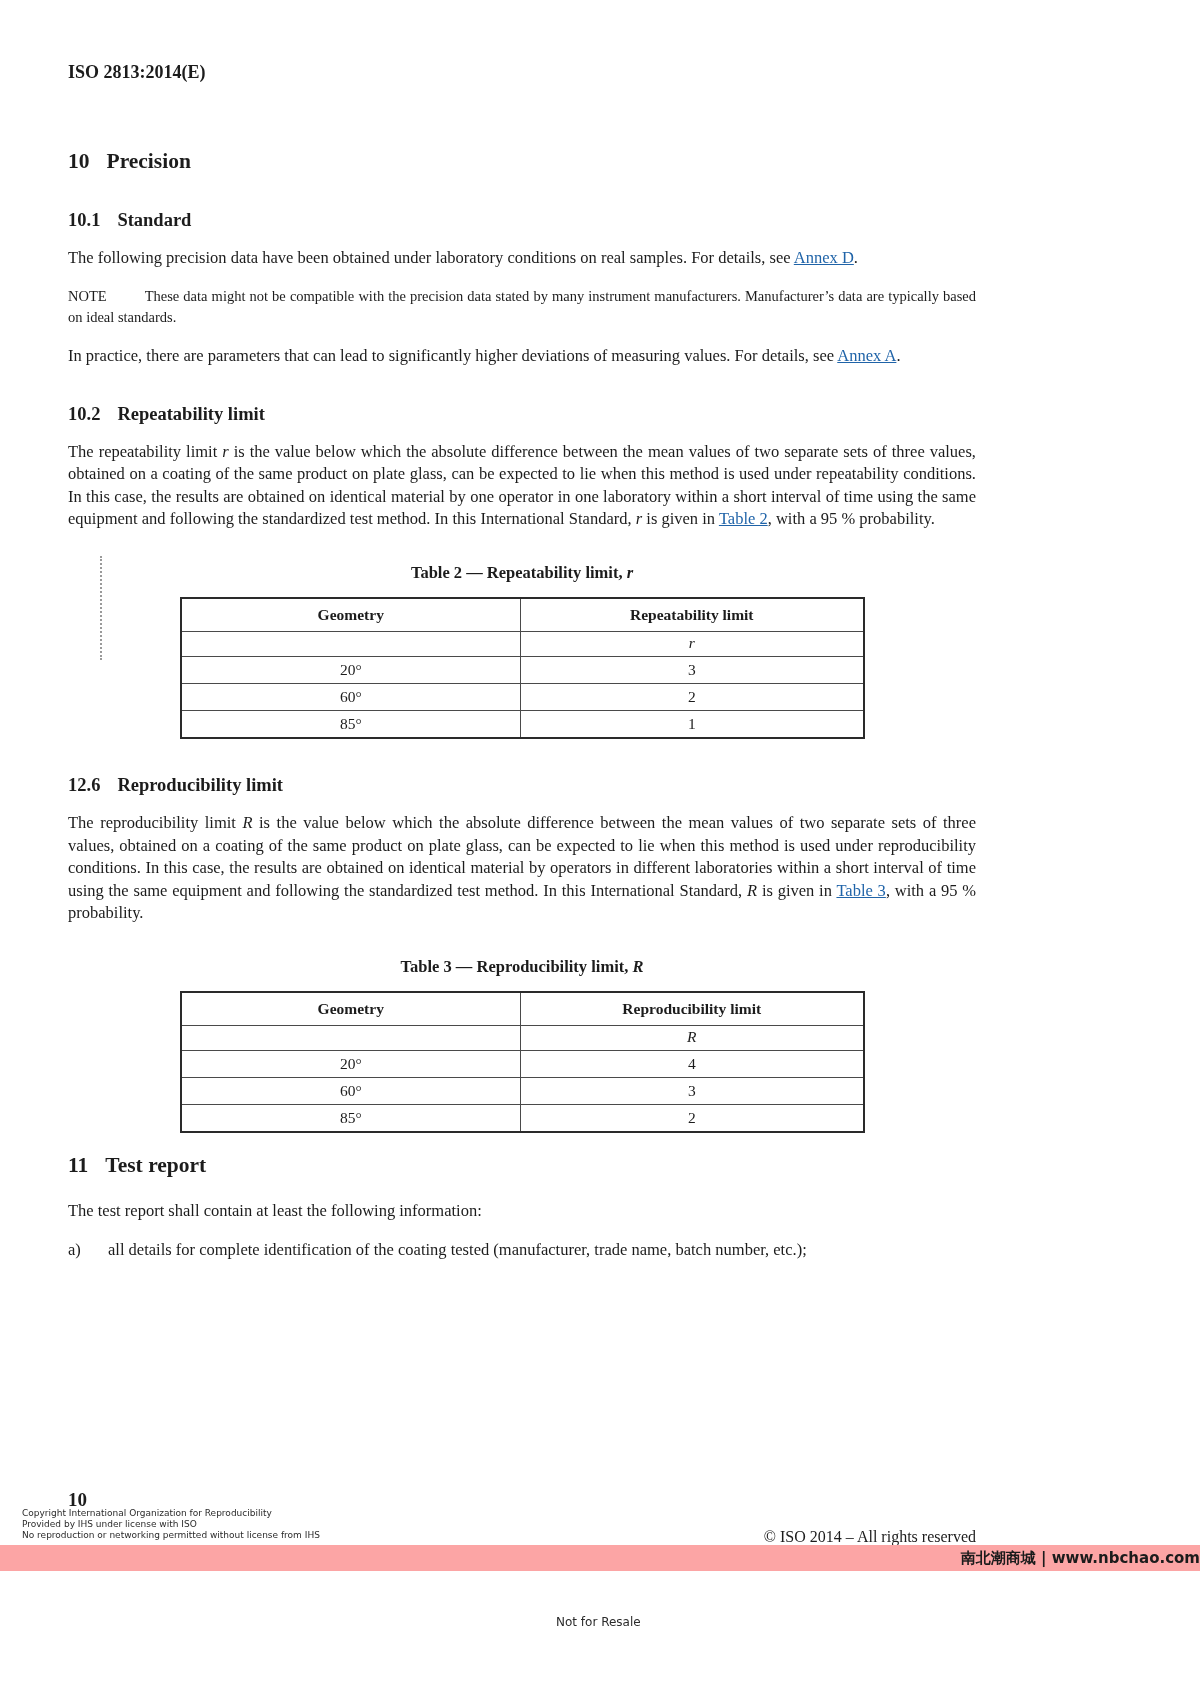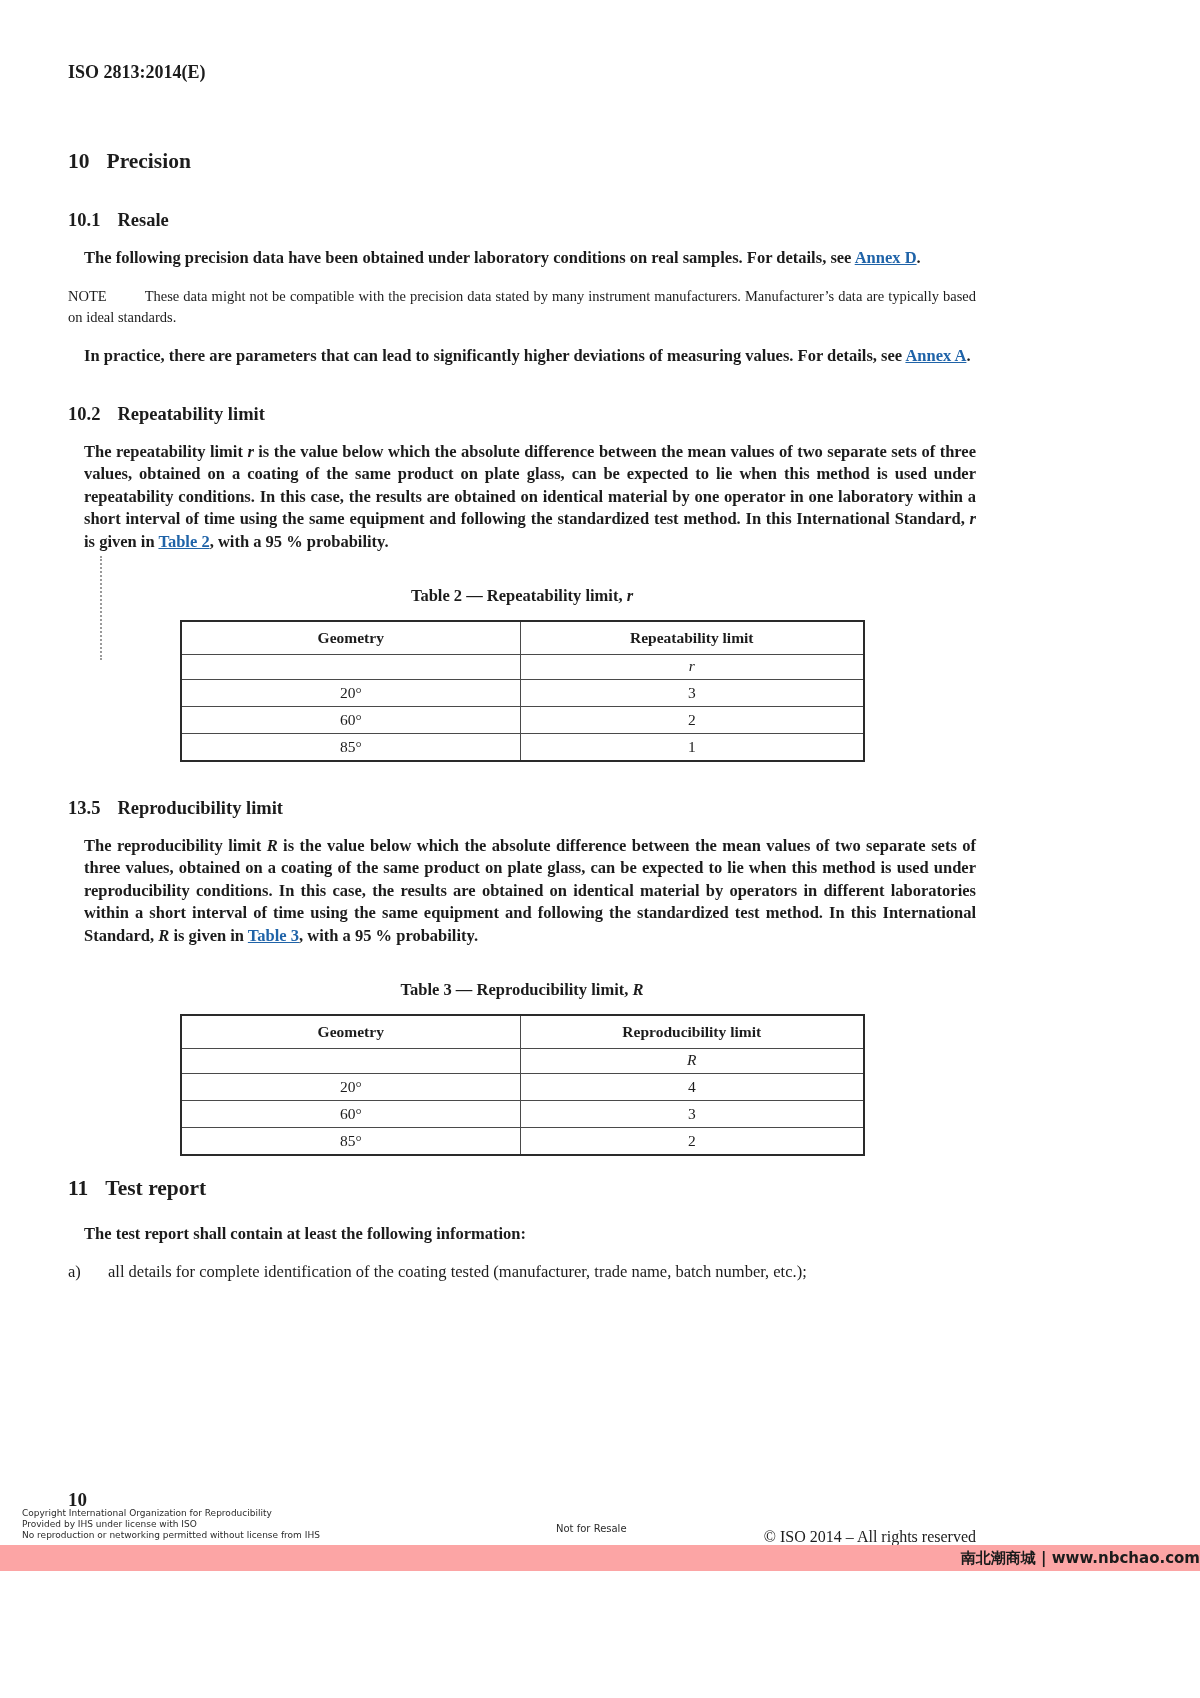--- a/index.html
+++ b/index.html
@@ -33,23 +33,22 @@
   .h2 {
     margin-top: 36px;
     margin-bottom: 16px;
     font-size: 18.5px;
     font-weight: bold;
   }
   .h1 .num, .h2 .num { margin-right: 17px; }
   p.body {
     font-size: 16.5px;
     line-height: 1.37;
-    margin: 14px 0 16px 16px;
+    margin: 14px 0 16px 0;
     text-align: justify;
-    font-weight: bold;
   }
   p.note {
     font-size: 14.5px;
     line-height: 1.5;
     margin: 16px 0;
     text-align: justify;
   }
   .note-label { padding-right: 38px; }
   a.doclink {
     color: #1f63a8;
@@ -115,23 +114,23 @@
     left: 22px;
     top: 1508px;
     font-family: "DejaVu Sans", "Liberation Sans", sans-serif;
     font-size: 9px;
     line-height: 1.2;
     color: #2b2b2b;
   }
   .not-for-resale {
     position: absolute;
     left: 556px;
-    top: 1523px;
+    top: 1615px;
     font-family: "DejaVu Sans", "Liberation Sans", sans-serif;
-    font-size: 10px;
+    font-size: 12px;
     color: #2b2b2b;
   }
   .watermark-bar {
     position: absolute;
     left: 0;
     top: 1545px;
     width: 100%;
     height: 26px;
     background: #fca5a5;
     text-align: right;
@@ -150,21 +149,21 @@
 
   <div class="content">
 
     <div class="doc-header">ISO 2813:2014(E)</div>
 
     <div class="h1">
       <span class="num">10</span><span>Precision</span>
     </div>
 
     <div class="h2">
-      <span class="num">10.1</span><span>Resale</span>
+      <span class="num">10.1</span><span>Standard</span>
     </div>
 
     <p class="body"><span>The following precision data have been obtained under laboratory conditions on real samples. For details, see </span><a class="doclink" href="#">Annex D</a><span>.</span></p>
 
     <p class="note"><span class="note-label">NOTE</span><span>These data might not be compatible with the precision data stated by many instrument manufacturers. Manufacturer’s data are typically based on ideal standards.</span></p>
 
     <p class="body"><span>In practice, there are parameters that can lead to significantly higher deviations of measuring values. For details, see </span><a class="doclink" href="#">Annex A</a><span>.</span></p>
 
     <div class="h2">
       <span class="num">10.2</span><span>Repeatability limit</span>
@@ -197,21 +196,21 @@
         <td>2</td>
       </tr>
       <tr>
         <td>85°</td>
         <td>1</td>
       </tr>
     </tbody>
       </table>
 
     <div class="h2">
-      <span class="num">13.5</span><span>Reproducibility limit</span>
+      <span class="num">12.6</span><span>Reproducibility limit</span>
     </div>
 
     <p class="body"><span>The reproducibility limit </span><span class="ital">R</span><span> is the value below which the absolute difference between the mean values of two separate sets of three values, obtained on a coating of the same product on plate glass, can be expected to lie when this method is used under reproducibility conditions. In this case, the results are obtained on identical material by operators in different laboratories within a short interval of time using the same equipment and following the standardized test method. In this International Standard, </span><span class="ital">R</span><span> is given in </span><a class="doclink" href="#">Table 3</a><span>, with a 95 % probability.</span></p>
 
     <div class="tbl-caption"><span>Table 3 — Reproducibility limit, </span><span class="ital">R</span></div>
 
     <table class="iso">
       <colgroup>
           <col class="c1">
           <col>

